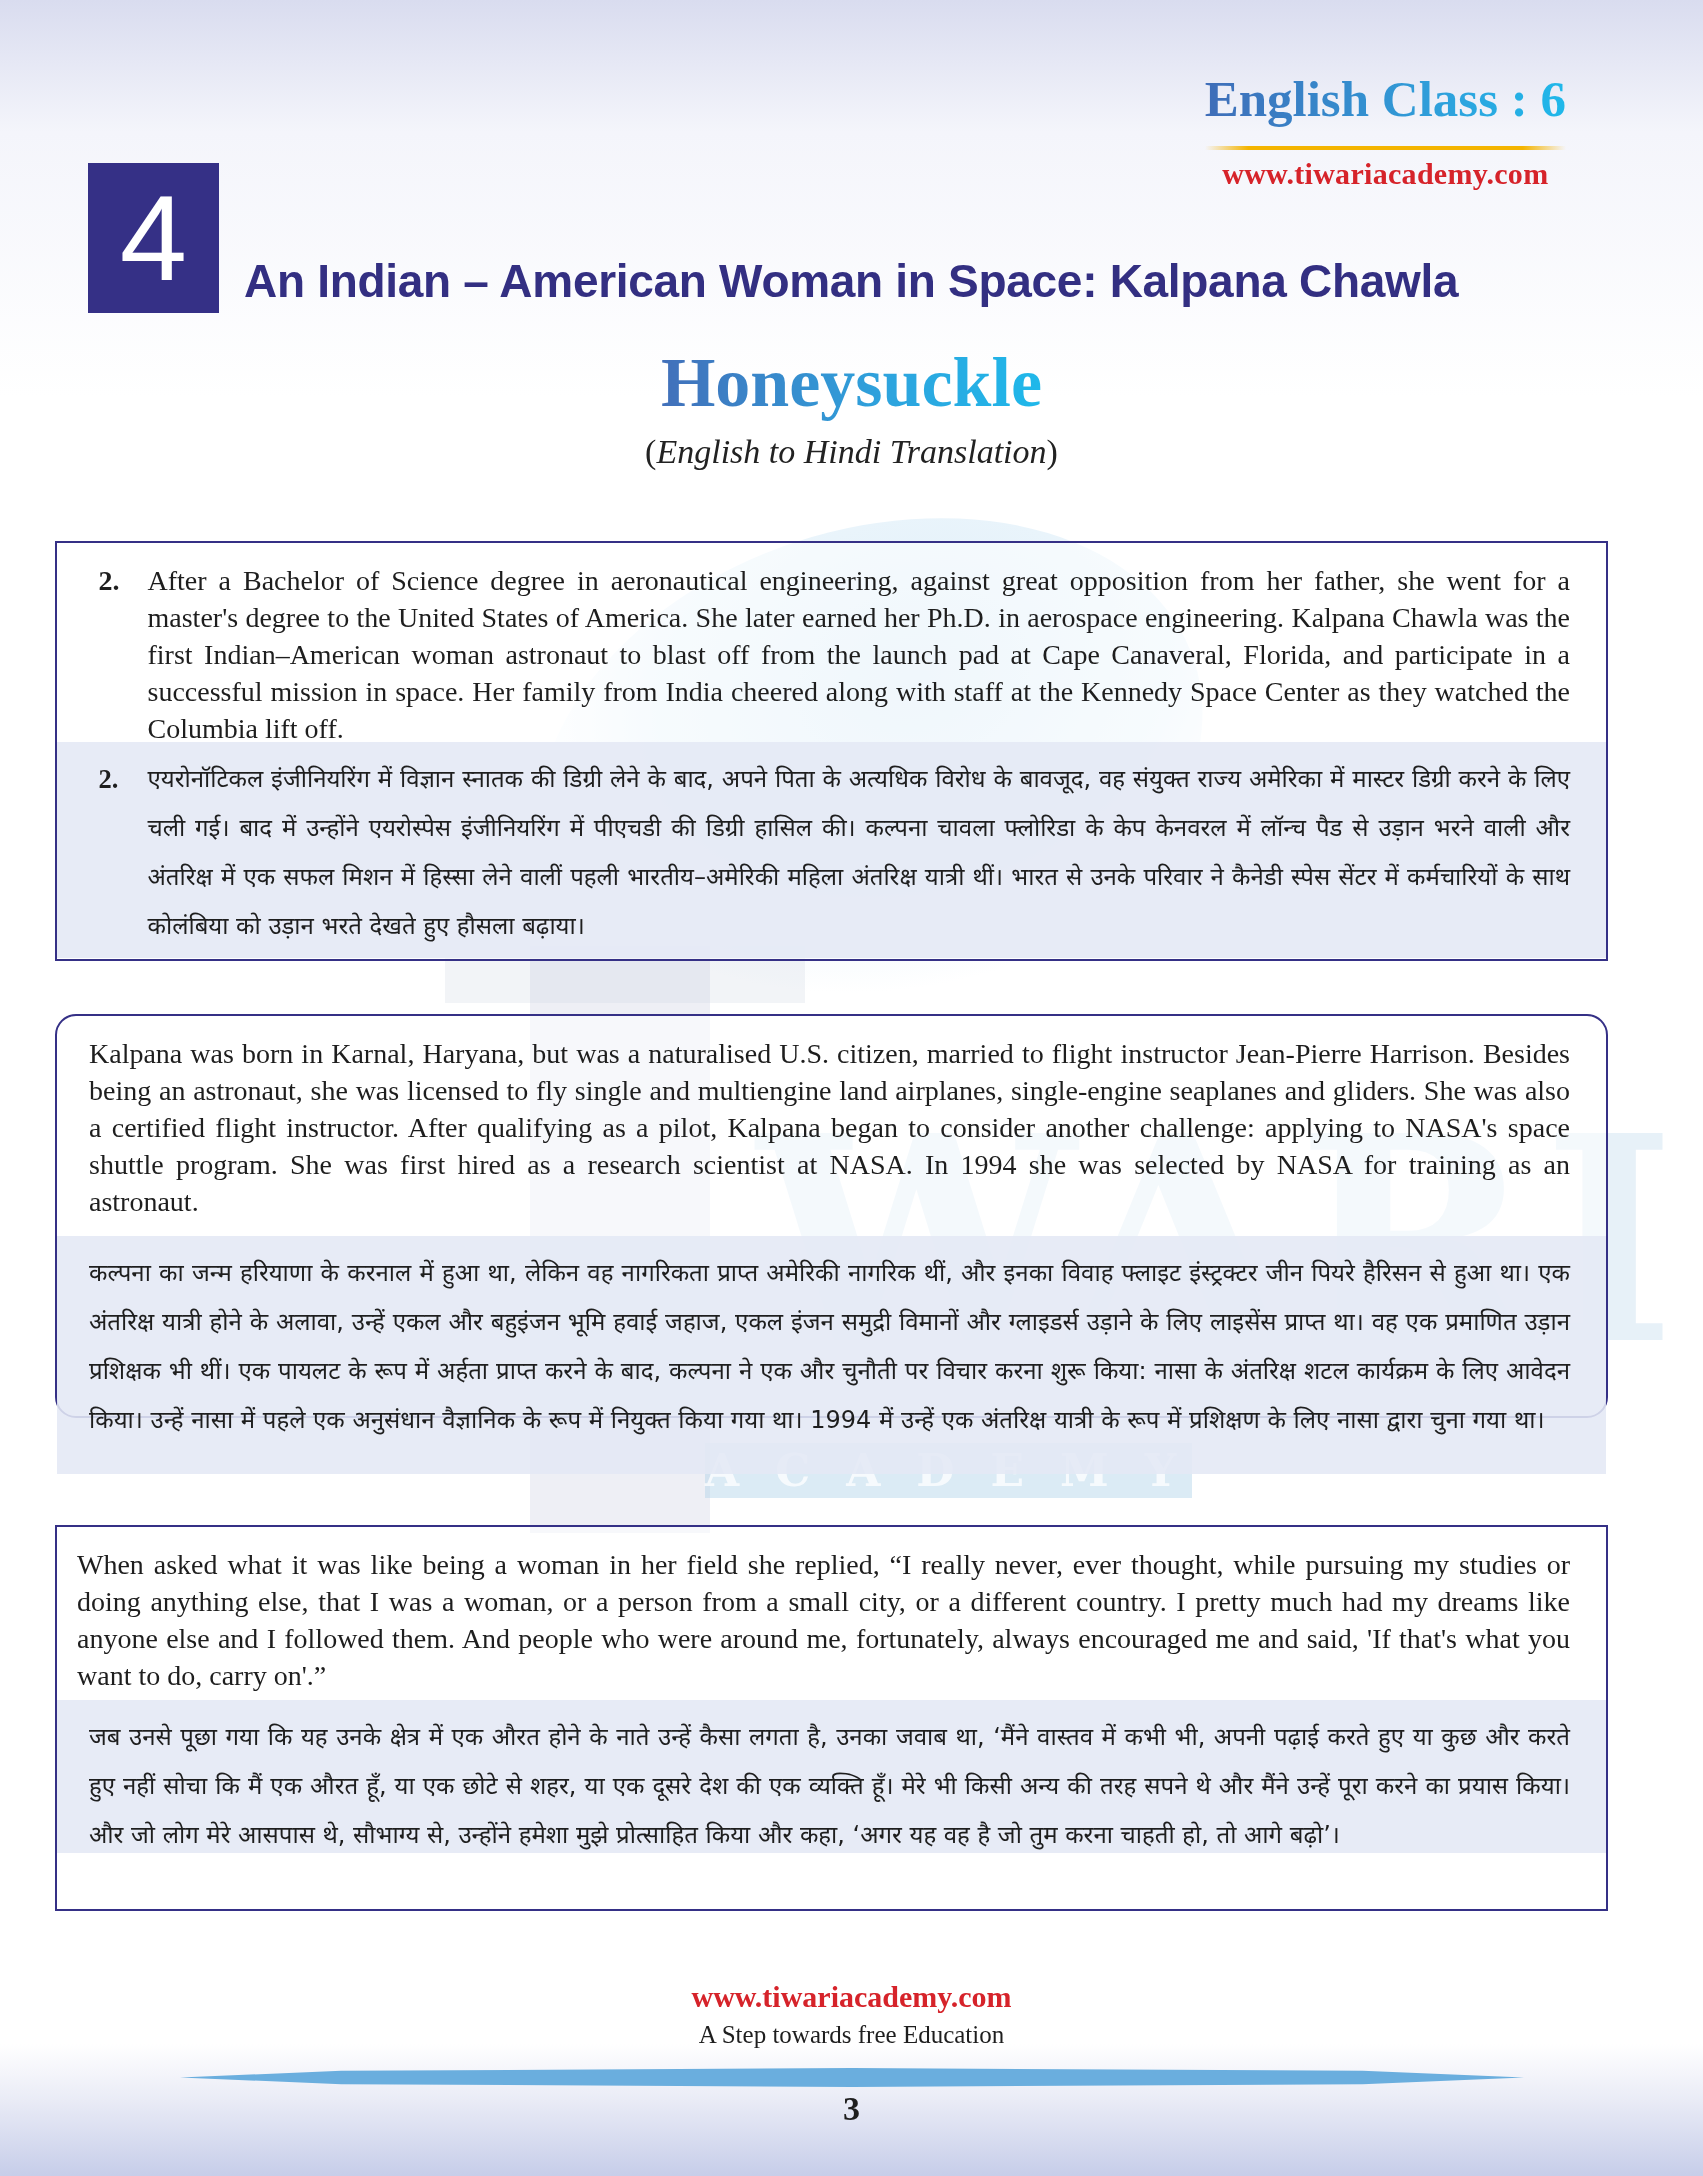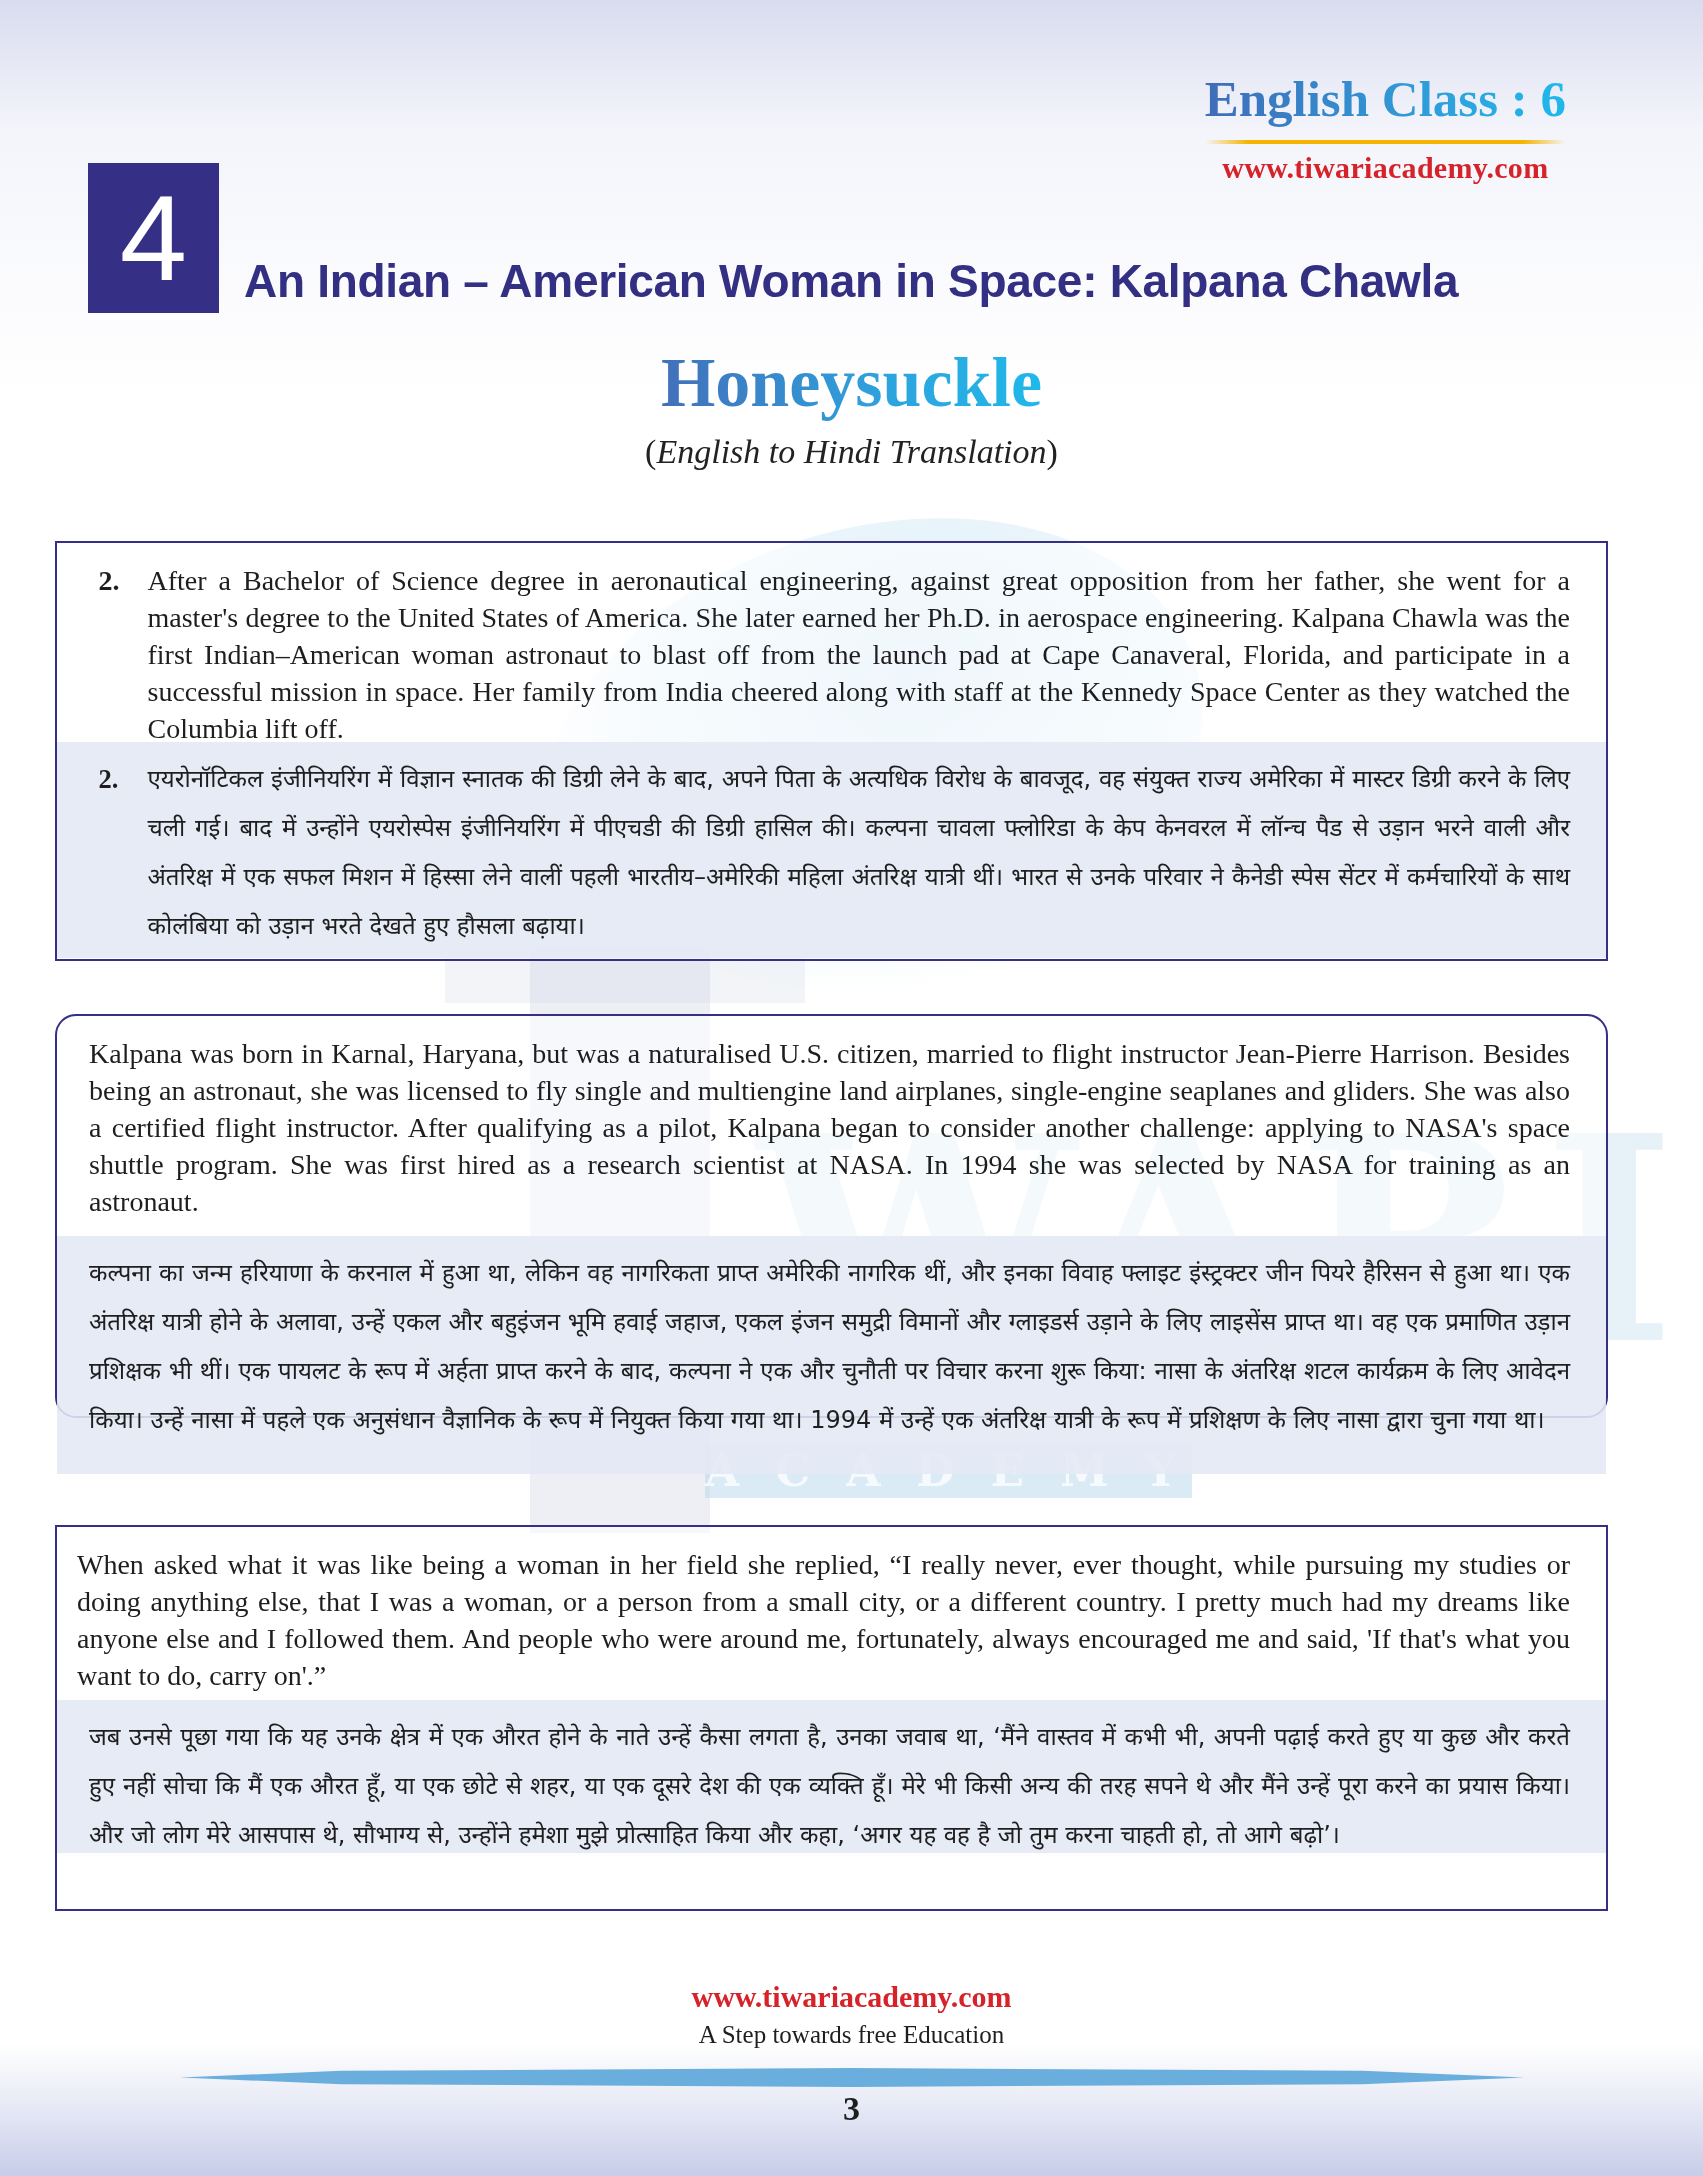--- a/index.html
+++ b/index.html
@@ -27,21 +27,21 @@
     font-family: "DejaVu Serif", serif; font-size: 44px; font-weight: bold;
     letter-spacing: 36px; text-align: center; line-height: 55px;
   }
 
   
   .header-right { position: absolute; right: 137px; top: 74px; text-align: center; z-index: 2; }
   .class-title {
     font-family: "Liberation Serif", serif; font-weight: bold; font-size: 51px; line-height: 1;
     background: linear-gradient(90deg, #3f6db8 0%, #2da4de 70%, #1fb8ea 100%);
     -webkit-background-clip: text; background-clip: text; color: transparent;
-    padding-bottom: 15px;
+    padding-bottom: 21px;
   }
   .class-underline { height: 3.8px; margin: 0 0 7.6px 0; background: linear-gradient(90deg, rgba(240,180,0,0) 0%, #f4b400 12%, #f4b400 88%, rgba(240,180,0,0) 100%); }
   .site-top { font-family: "Liberation Serif", serif; font-weight: bold; font-size: 30px; color: #d6232a; letter-spacing: 0.3px; }
 
   .chapter-box {
     position: absolute; left: 88px; top: 163px; width: 131px; height: 150px;
     background: #353086; color: #ffffff; z-index: 2;
     font-family: "Liberation Sans", sans-serif; font-size: 121px; line-height: 150px; text-align: center;
   }
   .chapter-title {

